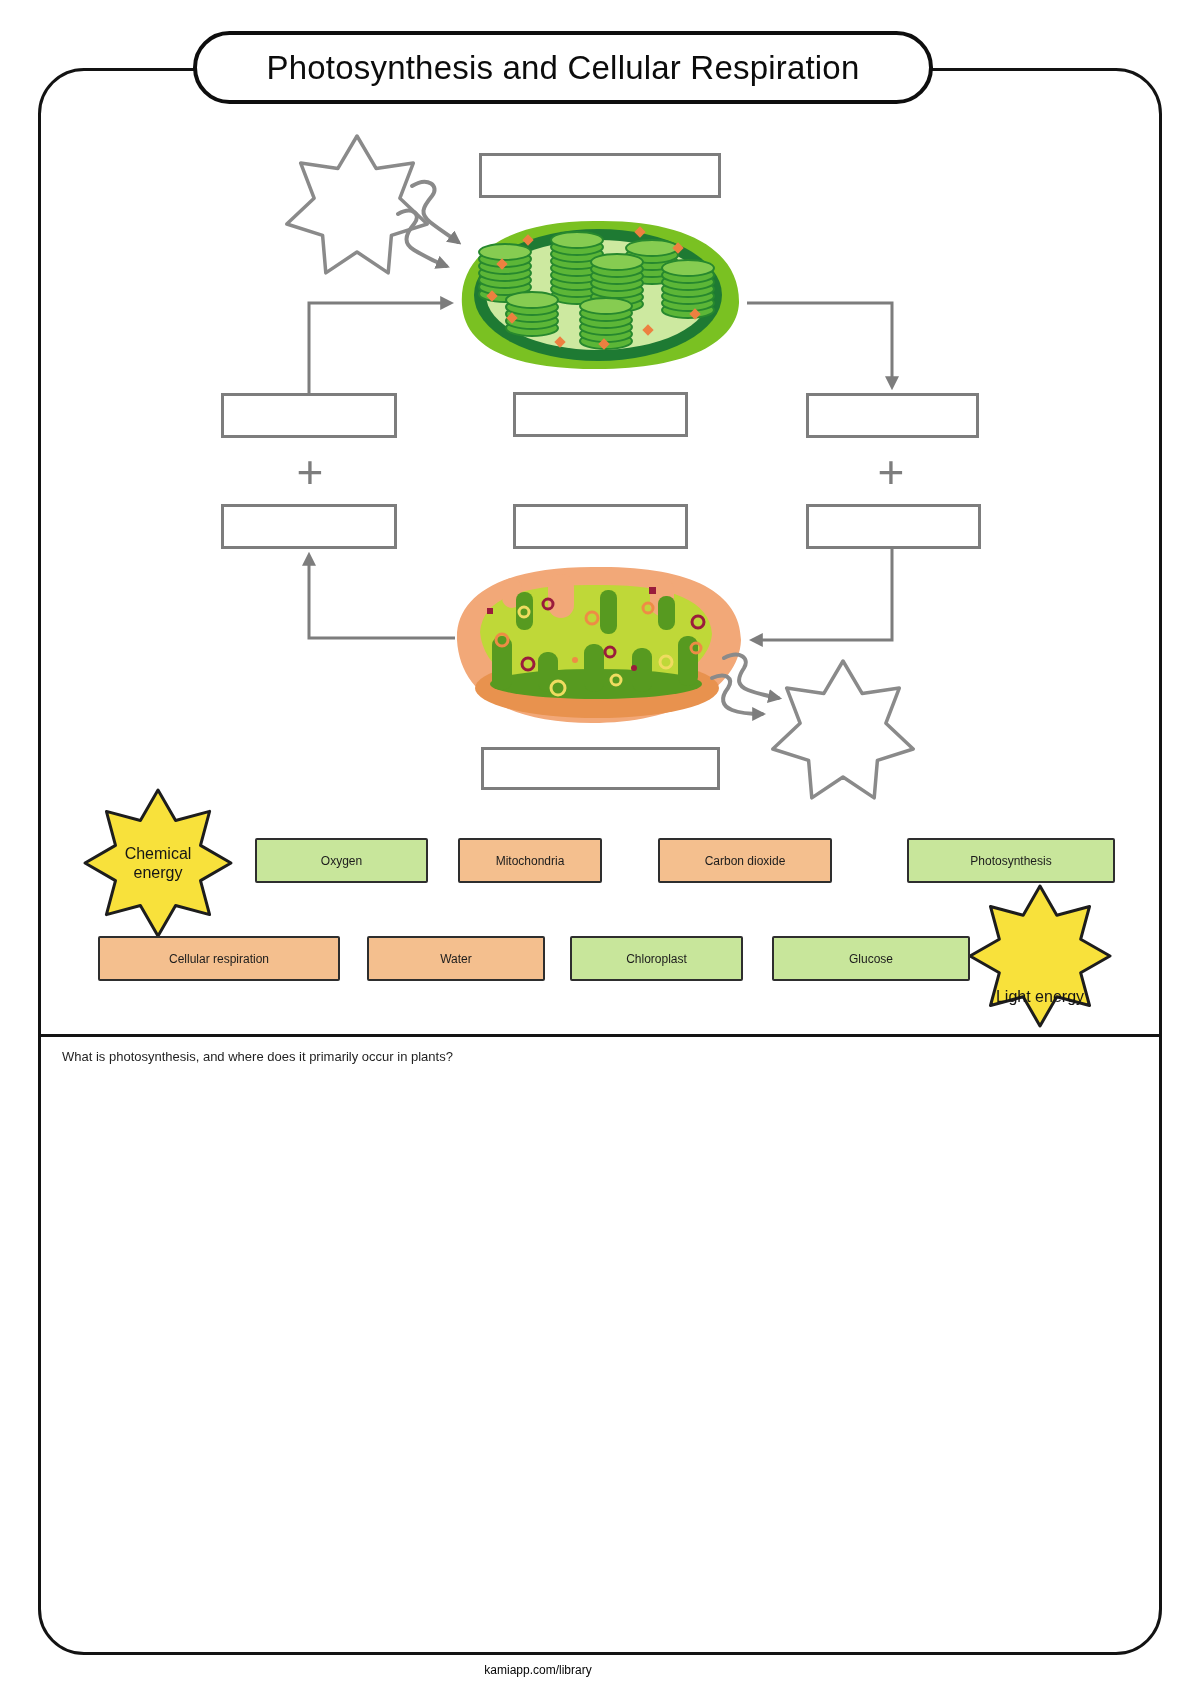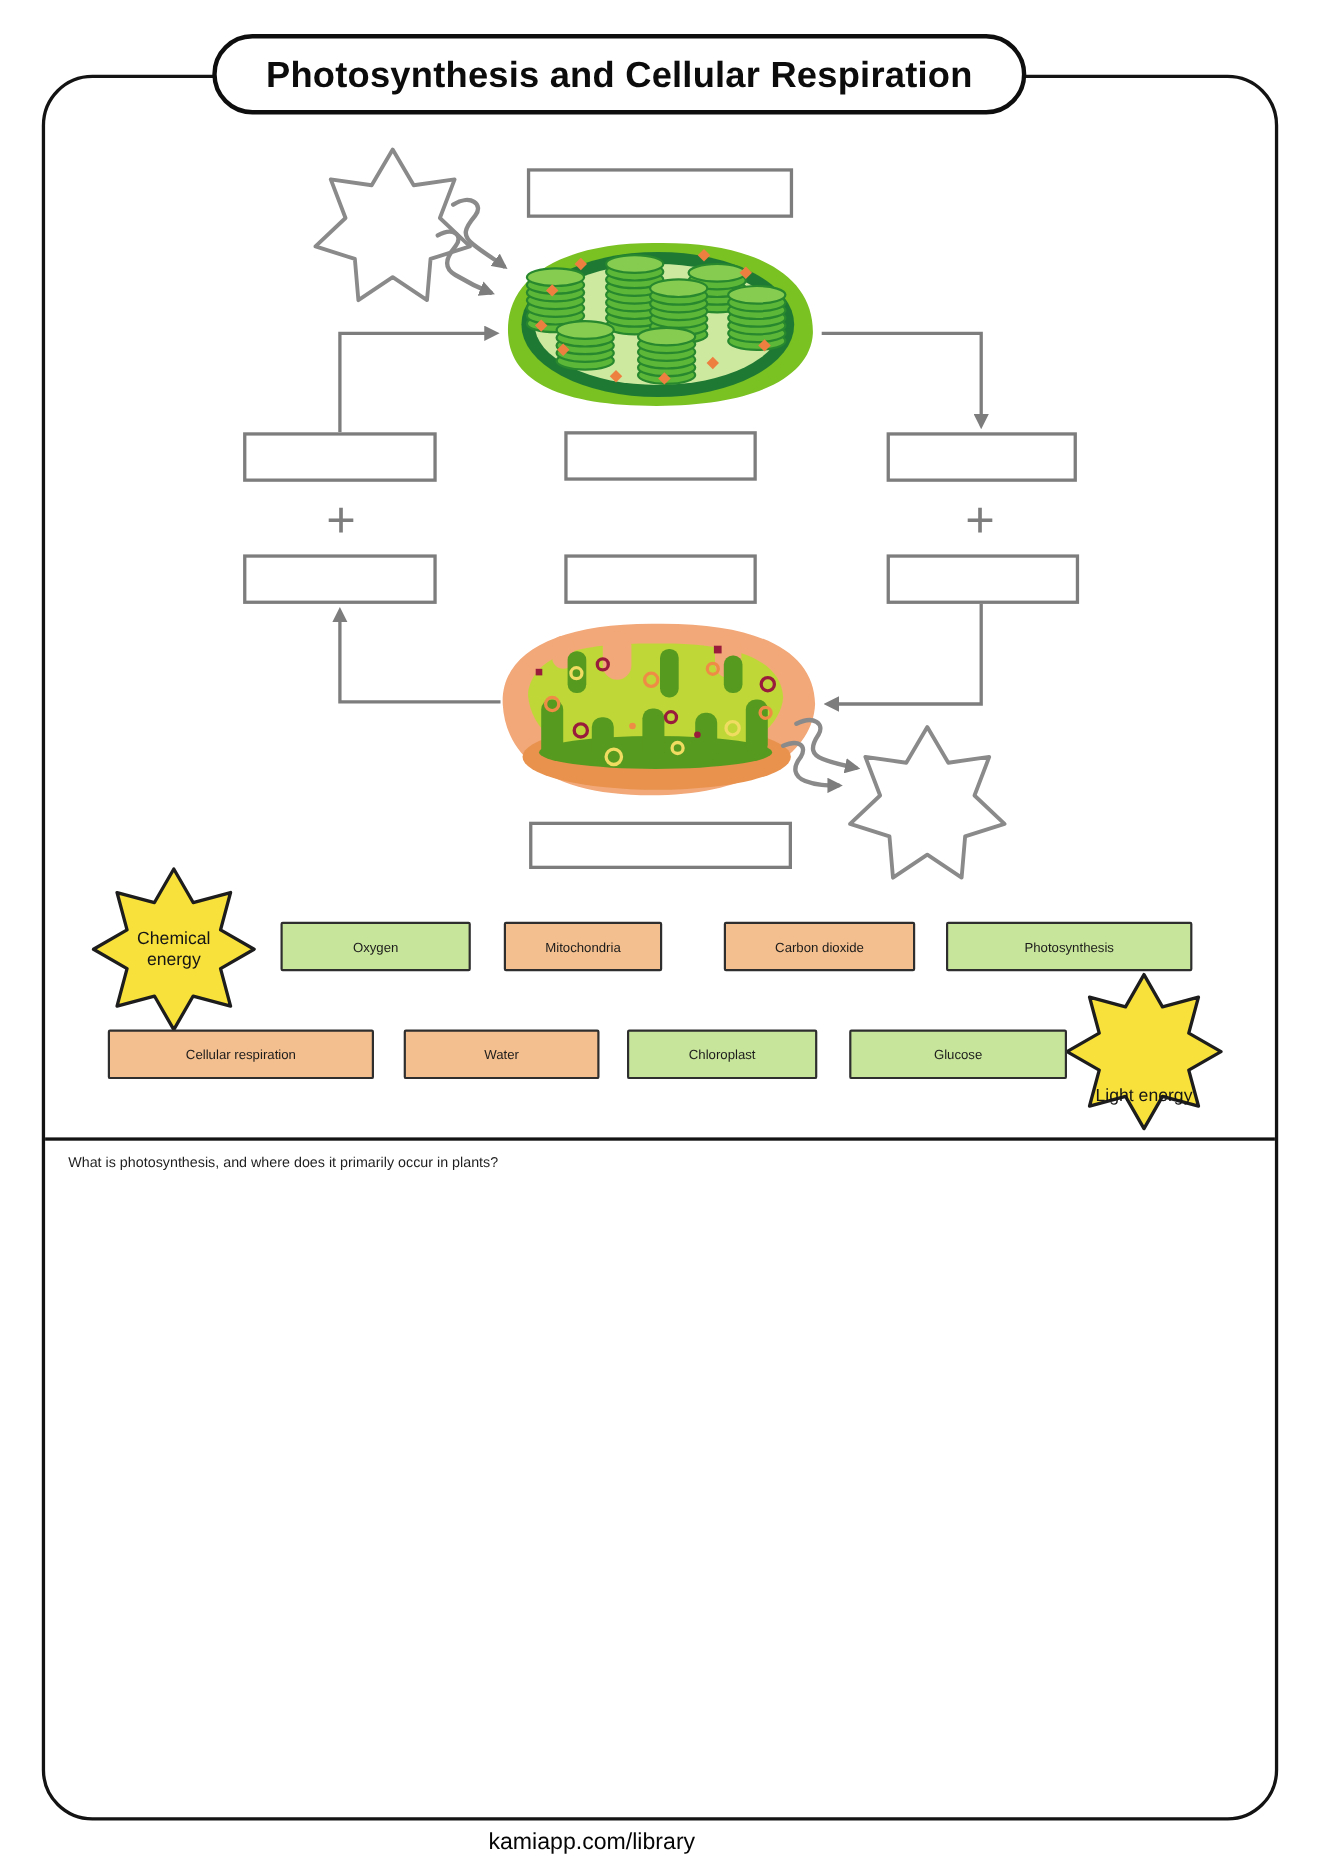--- a/index.html
+++ b/index.html
@@ -6,42 +6,42 @@
   #page{position:relative;width:1200px;height:1698px;background:#fff;
         font-family:"Liberation Sans",sans-serif;overflow:hidden;}
 
   .container{position:absolute;left:38px;top:68px;width:1124px;height:1587px;
              border:3px solid #131313;border-radius:46px;box-sizing:border-box;z-index:1;}
   .divider{position:absolute;left:41px;top:1034px;width:1118px;height:3px;background:#131313;z-index:1;}
 
   .pill{position:absolute;left:193px;top:31px;width:740px;height:73px;background:#fff;
         border:4px solid #0e0e0e;border-radius:40px;box-sizing:border-box;
         display:flex;align-items:center;justify-content:center;z-index:6;}
-  .pill h1{margin:0;font-size:33px;font-weight:bold;color:#0c0c0c;letter-spacing:.2px;}
+  .pill h1{margin:0;font-size:33px;font-weight:normal;color:#0c0c0c;letter-spacing:.2px;}
 
   svg.diagram{position:absolute;left:0;top:0;z-index:2;pointer-events:none;}
 
   .dbox{position:absolute;background:#fff;border:3px solid #7d7d7d;box-sizing:border-box;z-index:3;}
   .plus{position:absolute;z-index:3;color:#7d7d7d;font-size:46px;font-weight:200;
         line-height:1;width:44px;text-align:center;}
 
   .chip{position:absolute;height:45px;display:flex;align-items:center;justify-content:center;
         border:2px solid #2e2e2e;border-radius:2px;box-sizing:border-box;
         font-size:12px;color:#1c1c1c;z-index:4;}
   .chip.green{background:var(--chip-green,#c8e69b);}
   .chip.orange{background:var(--chip-orange,#f4bf8e);}
 
   .starlabel{position:absolute;width:110px;text-align:center;font-size:16px;
              color:#151515;line-height:1.2;z-index:5;}
 
   .question{position:absolute;left:62px;top:1049px;font-size:13px;color:#1f1f1f;z-index:4;}
   .answer-area{position:absolute;left:45px;top:1085px;width:1110px;height:560px;z-index:3;}
 
   .footer{position:absolute;left:0;top:1663px;width:1076px;text-align:center;
-          font-size:21px;color:#050505;z-index:4;}
+          font-size:12px;color:#050505;z-index:4;}
 </style>
 </head>
 <body>
 
 <div id="page">
 
   <div class="container"></div>
   <div class="divider"></div>
 
   <div class="pill">
@@ -194,21 +194,21 @@
   <div class="dbox" style="left:513px;top:504px;width:175px;height:45px"></div>
   <div class="dbox" style="left:806px;top:504px;width:175px;height:45px"></div>
   <div class="dbox" style="left:481px;top:747px;width:239px;height:43px"></div>
 
   <div class="plus" style="left:288px;top:449px">+</div>
   <div class="plus" style="left:869px;top:449px">+</div>
 
   <div class="chip green" style="left:255px;top:838px;width:173px">Oxygen</div>
   <div class="chip orange" style="left:458px;top:838px;width:144px">Mitochondria</div>
   <div class="chip orange" style="left:658px;top:838px;width:174px">Carbon dioxide</div>
-  <div class="chip green" style="left:860px;top:838px;width:224px">Photosynthesis</div>
+  <div class="chip green" style="left:907px;top:838px;width:208px">Photosynthesis</div>
   <div class="chip orange" style="left:98px;top:936px;width:242px">Cellular respiration</div>
   <div class="chip orange" style="left:367px;top:936px;width:178px">Water</div>
   <div class="chip green" style="left:570px;top:936px;width:173px">Chloroplast</div>
   <div class="chip green" style="left:772px;top:936px;width:198px">Glucose</div>
 
   <div class="starlabel" style="left:103px;top:844px">Chemical energy</div>
   <div class="starlabel" style="left:985px;top:987px">Light energy</div>
 
   <div class="question">What is photosynthesis, and where does it primarily occur in plants?</div>
   <div class="answer-area"></div>

